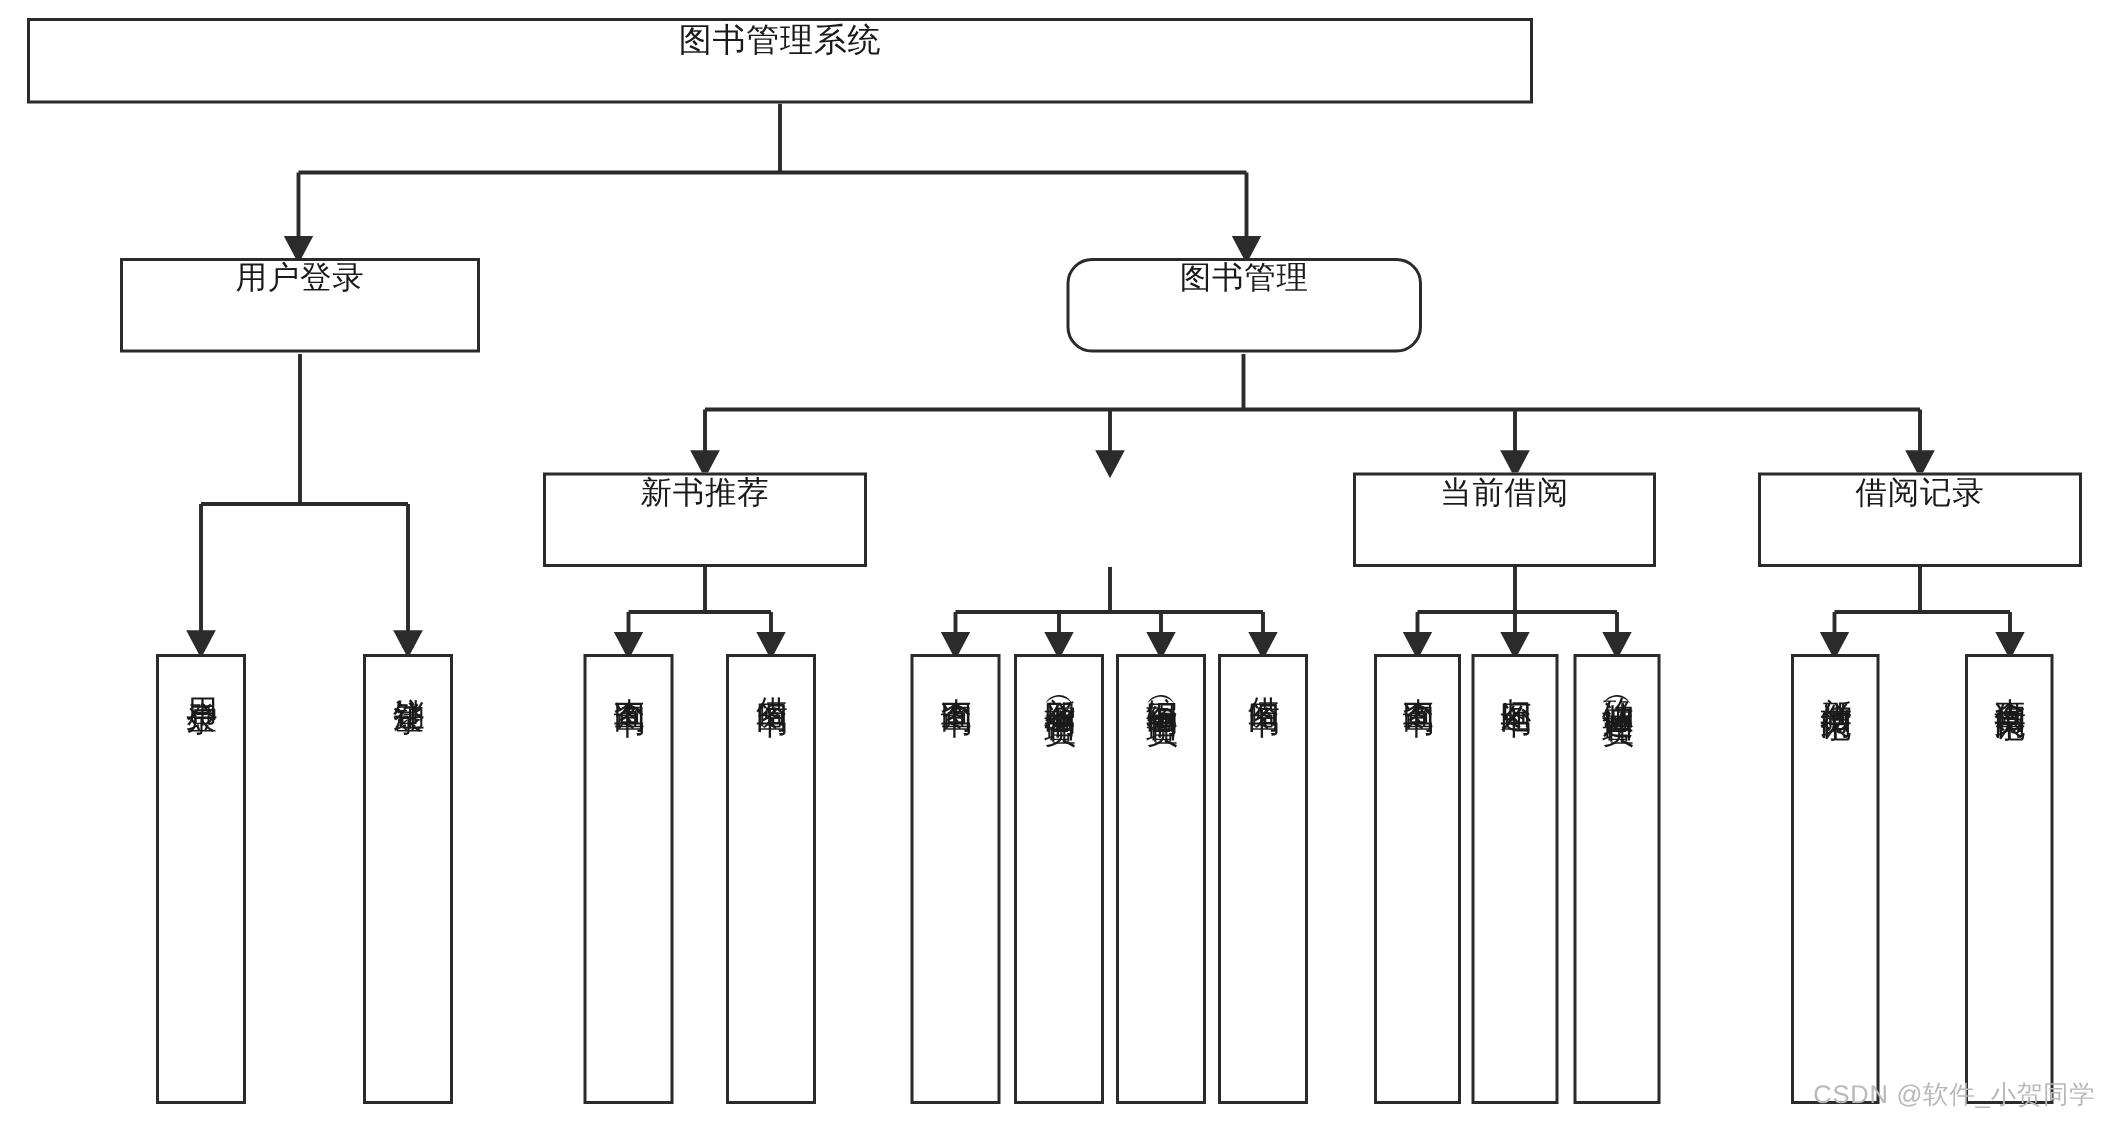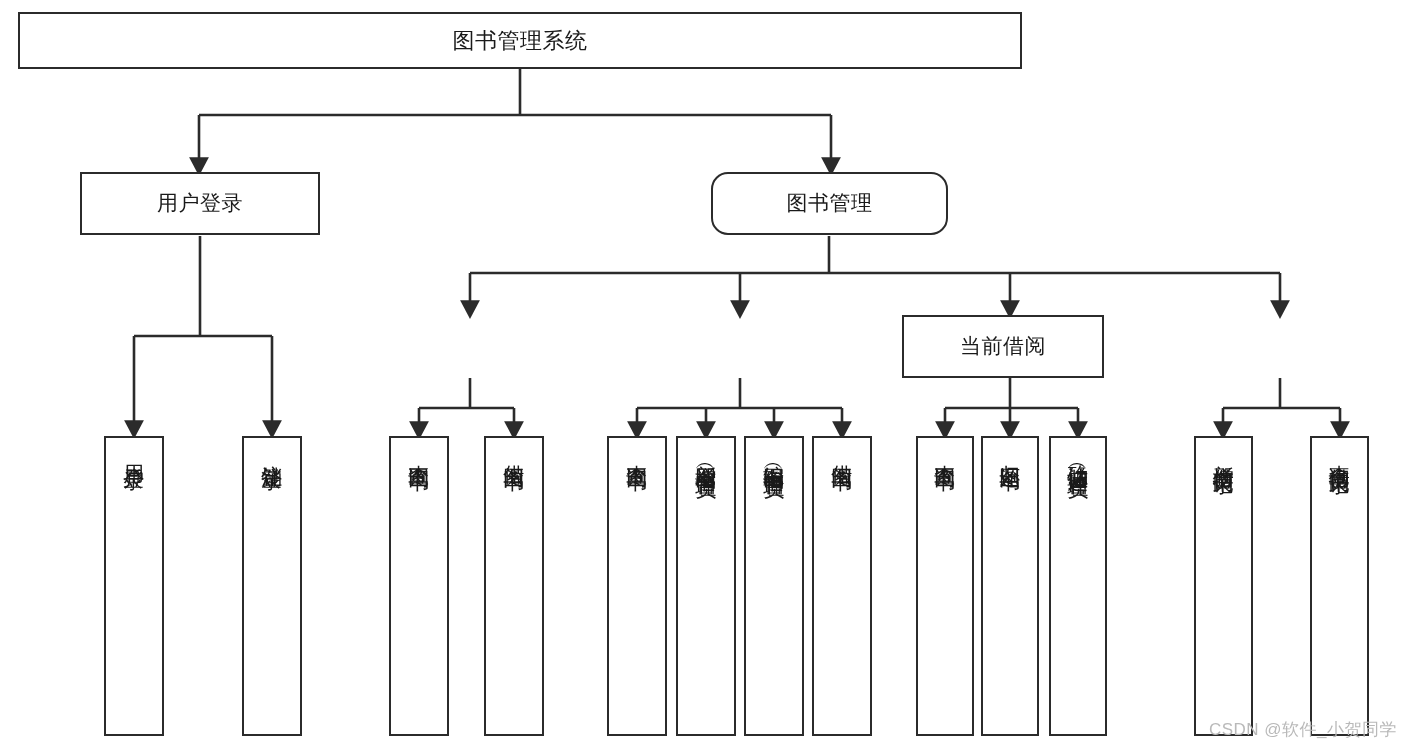--- a/index.html
+++ b/index.html
@@ -26,21 +26,21 @@
     width: 1405px;
     height: 747px;
     pointer-events: none;
   }
   .node {
     position: absolute;
     box-sizing: border-box;
     background: #ffffff;
     border: 2px solid #2b2b2b;
     display: flex;
-    align-items: center;
+    align-items: flex-start;
     justify-content: center;
     color: #1a1a1a;
     z-index: 2;
   }
   .node .node-label {
     display: block;
     text-align: center;
     line-height: 1.18;
     white-space: nowrap;
   }
@@ -138,26 +138,32 @@
   </div>
 
   <div class="node horiz" style="left:80px; top:172px; width:240px; height:63px;">
     <span class="node-label">用户登录</span>
   </div>
 
   <div class="node horiz" style="left:711px; top:172px; width:237px; height:63px;border-radius:17px;">
     <span class="node-label">图书管理</span>
   </div>
 
+  <div class="node horiz" style="left:362px; top:315px; width:216px; height:63px;">
+    <span class="node-label">新书推荐</span>
+  </div>
 
 
   <div class="node horiz" style="left:902px; top:315px; width:202px; height:63px;">
     <span class="node-label">当前借阅</span>
   </div>
 
+  <div class="node horiz" style="left:1172px; top:315px; width:216px; height:63px;">
+    <span class="node-label">借阅记录</span>
+  </div>
 
   <div class="node leaf" style="left:104px; top:436px; width:60px; height:300px;">
     <span class="node-label">用户登录</span>
   </div>
 
   <div class="node leaf" style="left:242px; top:436px; width:60px; height:300px;">
     <span class="node-label">注销登录</span>
   </div>
 
   <div class="node leaf" style="left:389px; top:436px; width:60px; height:300px;">

